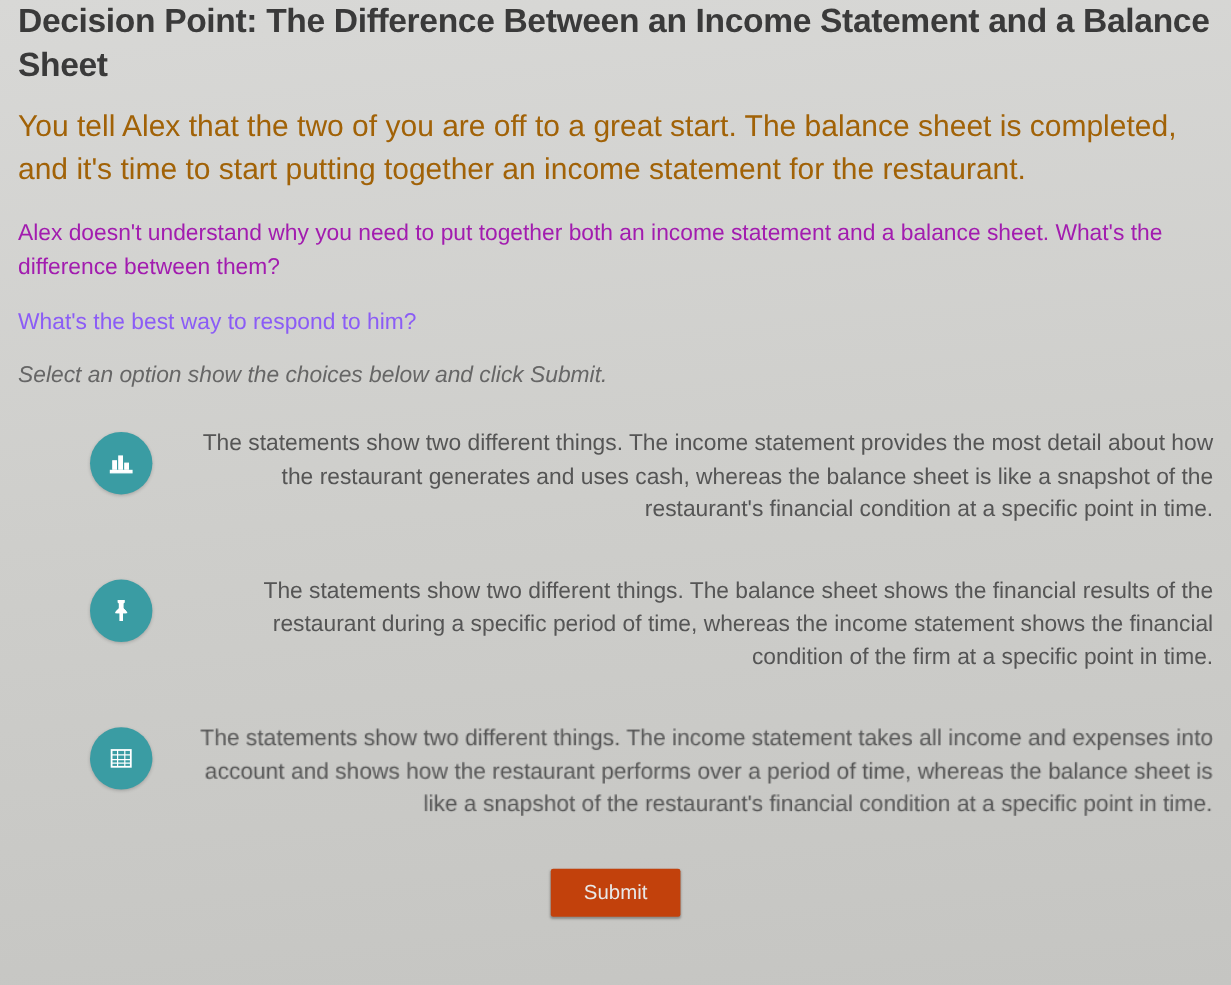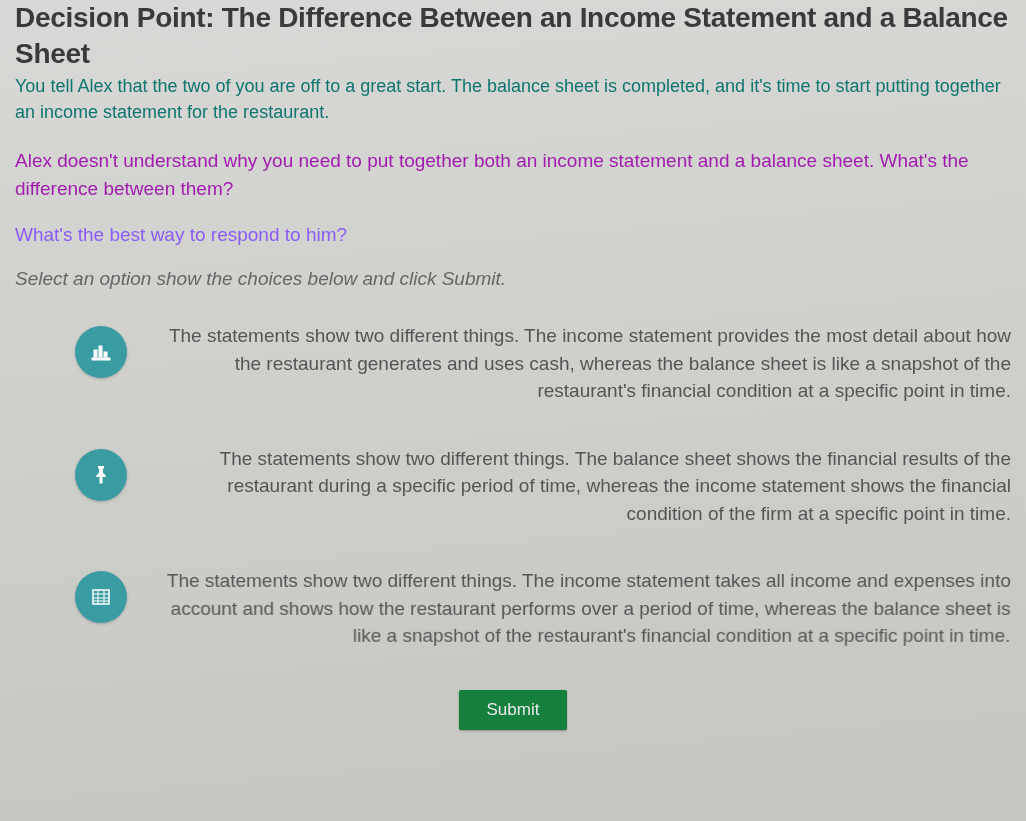--- a/index.html
+++ b/index.html
@@ -17,24 +17,25 @@
       overflow: hidden;
     }
     .header-title {
       font-size: 28px;
       font-weight: 700;
       color: #3a3a3a;
       line-height: 1.3;
       letter-spacing: -0.3px;
     }
     .intro-paragraph {
-      font-size: 18px;
-      color: #0f766e;
+      font-size: 25px;
+      color: #a16207;
       line-height: 1.45;
       margin-bottom: 22px;
+      margin-top: 14px;
     }
     .question-paragraph {
       font-size: 19px;
       color: #a21caf;
       line-height: 1.45;
       margin-bottom: 22px;
     }
     .prompt-question {
       font-size: 19px;
       color: #8b5cf6;
@@ -77,21 +78,21 @@
     }
     .option-3 .option-text {
       transform: perspective(800px) rotateX(-1deg);
       transform-origin: top;
     }
     .submit-container {
       text-align: center;
       margin-top: 10px;
     }
     .submit-button {
-      background: #15803d;
+      background: #c2410c;
       color: #e8e8e8;
       border: none;
       padding: 10px 28px;
       font-size: 17px;
       border-radius: 2px;
       cursor: pointer;
       box-shadow: 0 1px 2px rgba(0,0,0,0.3);
     }
     .icon-svg {
       width: 24px;

